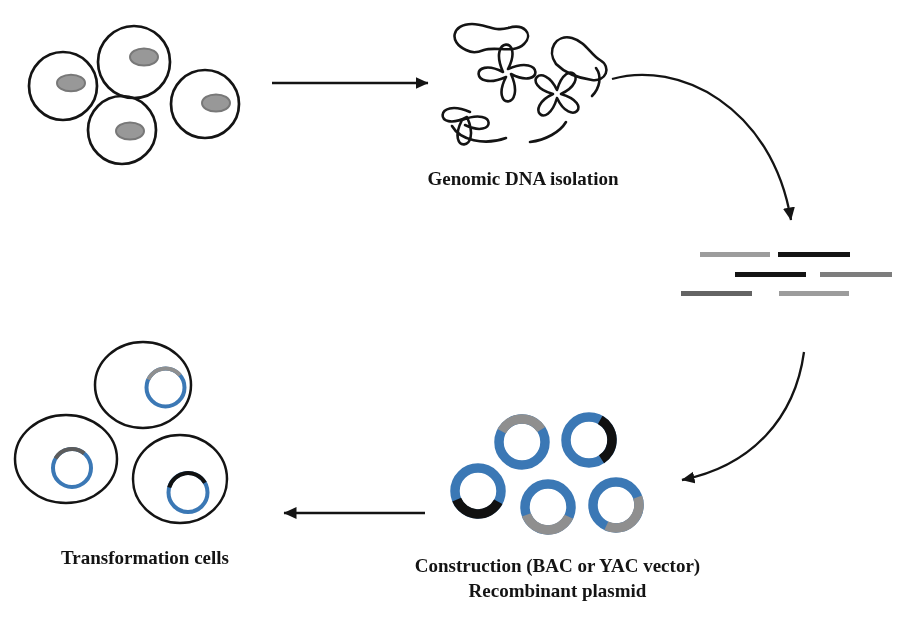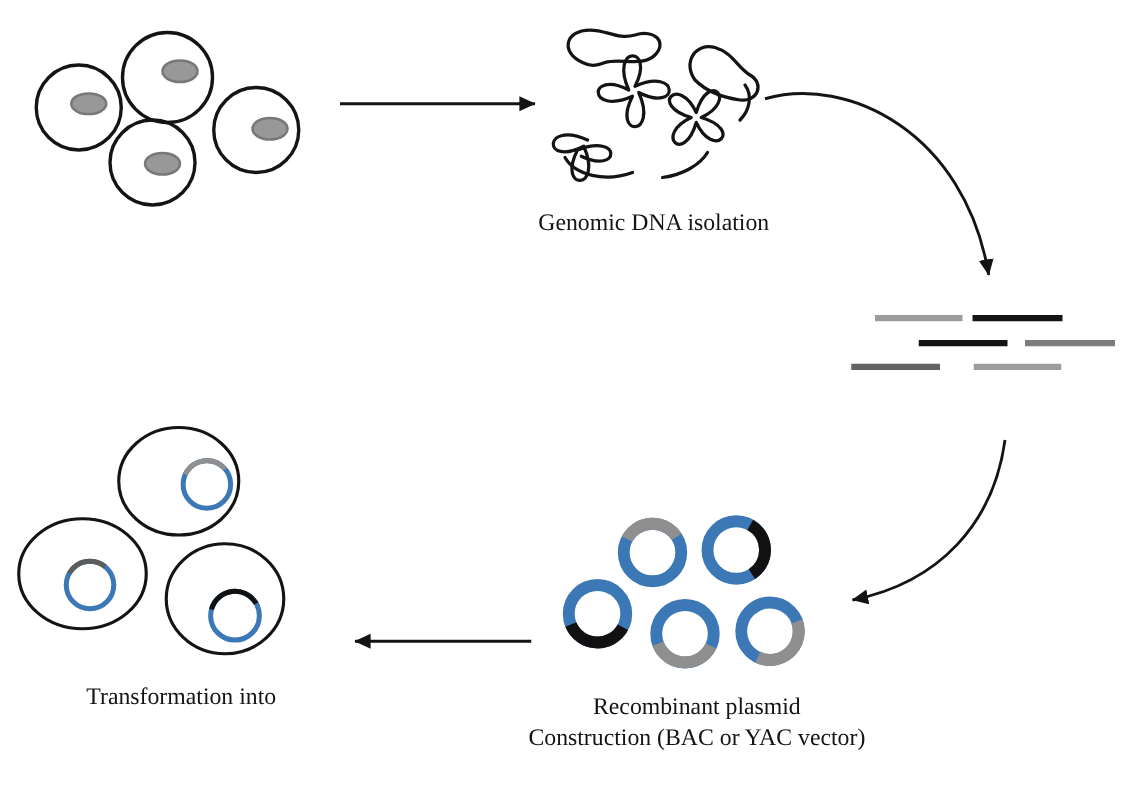--- a/index.html
+++ b/index.html
@@ -1,19 +1,19 @@
 <!DOCTYPE html>
 <html><head>
 <meta charset="utf-8">
 <style>
   html,body{margin:0;padding:0;background:#ffffff;}
   .stage{position:relative;width:908px;height:634px;background:#ffffff;overflow:hidden;
          font-family:"Liberation Serif", serif;}
   svg{position:absolute;left:0;top:0;}
-  .label{position:absolute;font-weight:400;font-size:19px;color:#141414;
+  .label{position:absolute;font-weight:700;font-size:19px;color:#141414;
          text-align:center;line-height:24px;white-space:nowrap;}
   .cell-outline{fill:none;stroke:#141414;stroke-width:2.7;}
   .thin-outline{fill:none;stroke:#141414;stroke-width:2.5;}
   .tangle{fill:none;stroke:#141414;stroke-width:2.6;stroke-linecap:round;stroke-linejoin:round;}
   .arrow{fill:none;stroke:#141414;stroke-width:2.3;}
   .ring{fill:none;stroke-width:9.5;}
   .insert{fill:none;stroke-width:9.5;stroke-linecap:butt;}
   .mini-ring{fill:none;stroke-width:4;}
   .mini-insert{fill:none;stroke-width:4;stroke-linecap:butt;}
 </style>
@@ -98,21 +98,21 @@
       <circle class="mini-ring" cx="188" cy="492.5" r="19.5" stroke="#3b78b5"></circle>
       <path class="mini-insert" d="M 169.2 487.5 A 19.5 19.5 0 0 1 204.9 482.8" stroke="#111111"></path>
     </g>
   </svg>
 
 
   <div class="label" style="left:398px;top:167px;width:250px;">Genomic DNA isolation</div>
 
 
   <div class="label" style="left:395px;top:553px;width:325px;line-height:25px;">
+    <div>Construction (BAC or YAC vector)</div>
     <div>Recombinant plasmid</div>
-    <div>Construction (BAC or YAC vector)</div>
   </div>
 
   <div class="label" style="left:45px;top:546px;width:200px;line-height:23px;">
-    <div>Transformation into</div>
+    <div>Transformation cells</div>
   </div>
 
 </div>
 
 </body></html>

